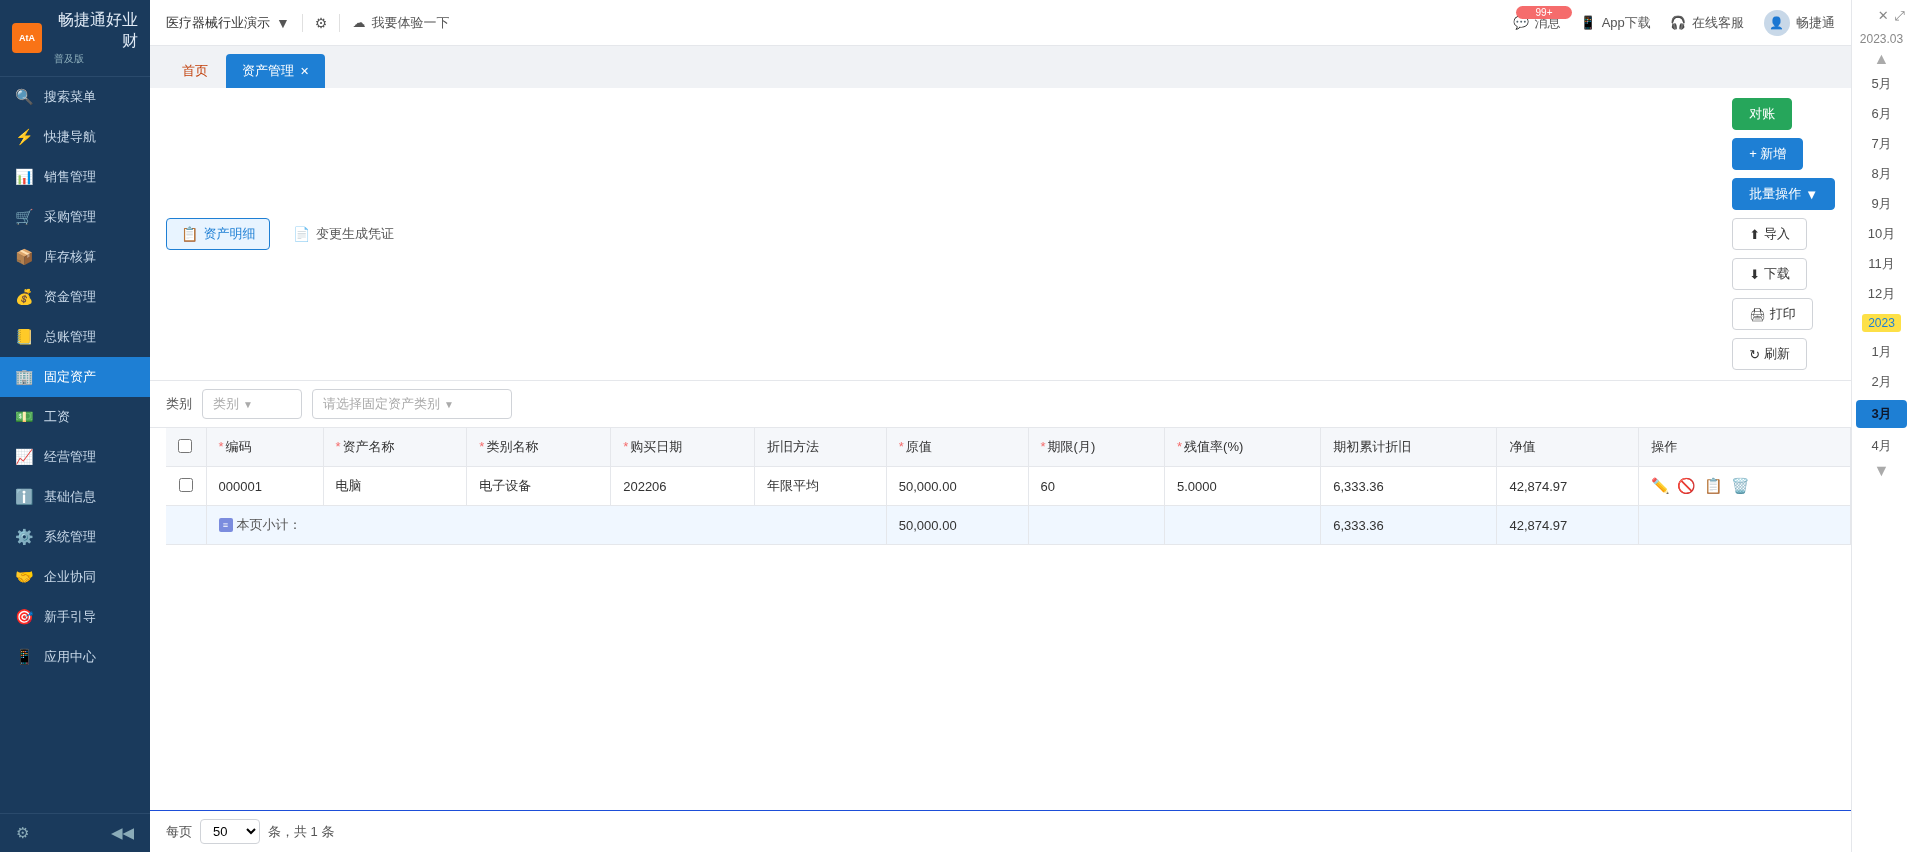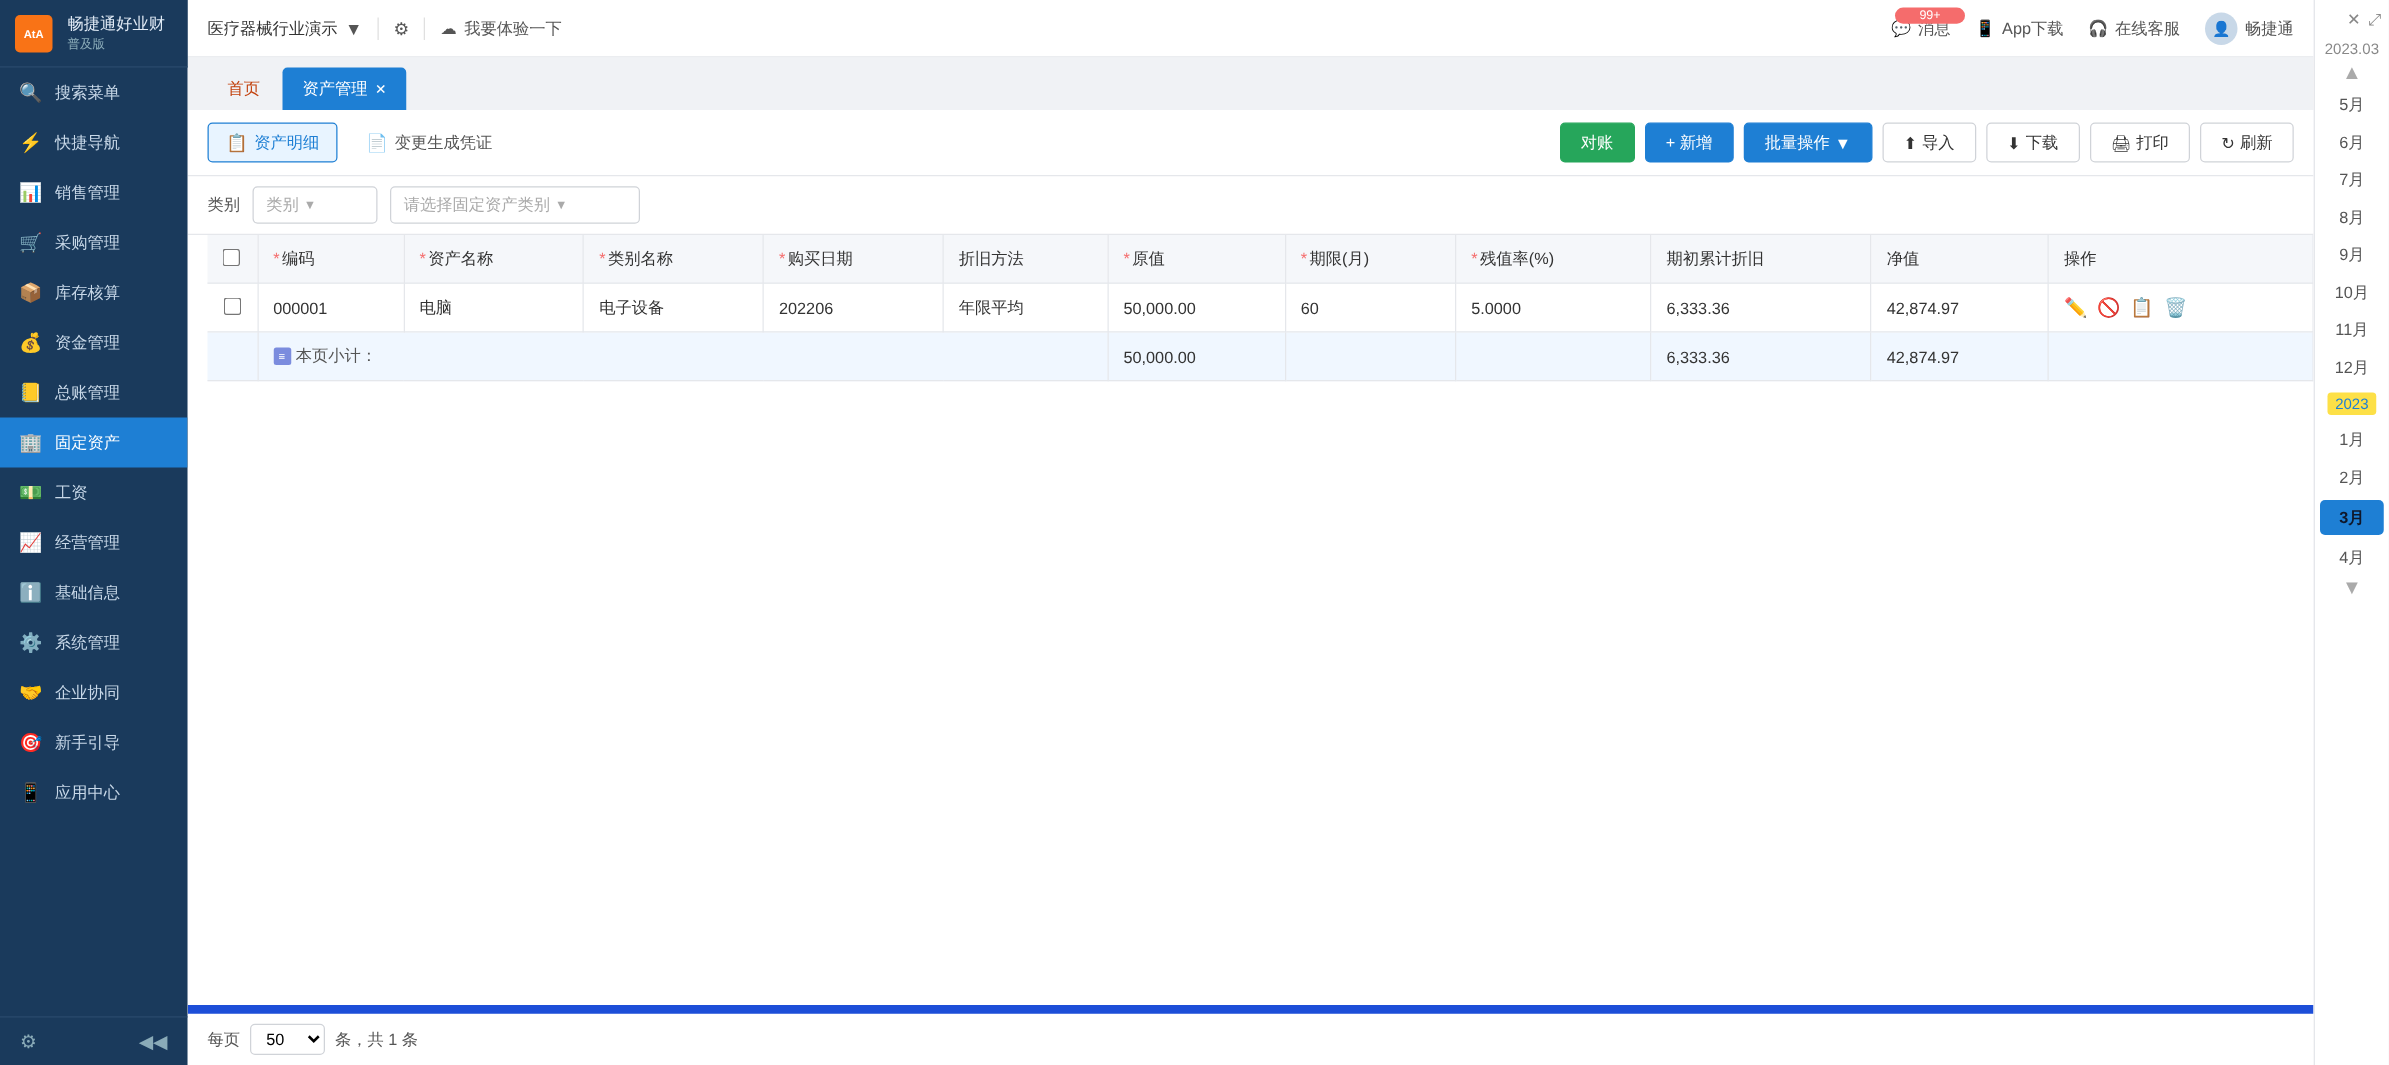--- a/index.html
+++ b/index.html
@@ -32,21 +32,21 @@
       border-radius: 4px;
       display: flex;
       align-items: center;
       justify-content: center;
       color: white;
       font-size: 11px;
       font-weight: bold;
       flex-shrink: 0;
     }
     .logo-text {
-      font-size: 13px;
+      font-size: 16px;
       color: #e0eaf5;
       line-height: 1.3;
       text-align: right;
     }
     .logo-version {
       font-size: 10px;
       color: #8aabb8;
     }
     .sidebar-scroll {
       flex: 1;
@@ -248,20 +248,21 @@
       background: #e8f4ff;
     }
     .sub-tab-icon {
       font-size: 14px;
     }
     .toolbar-right {
       margin-left: auto;
       display: flex;
       align-items: flex-start;
       gap: 8px;
+      flex-direction: column;
     }
     .btn {
       padding: 6px 16px;
       border-radius: 4px;
       cursor: pointer;
       font-size: 13px;
       border: 1px solid #d0d3d8;
       background: #fff;
       color: #333;
       display: flex;
@@ -380,21 +381,21 @@
       display: inline-flex;
       align-items: center;
       justify-content: center;
       color: white;
       font-size: 9px;
     }
 
     
     .pagination-bar {
       padding: 8px 16px;
-      border-top: 7px solid #1d4ed8;
+      border-top: 1px solid #1d4ed8;
       display: flex;
       align-items: center;
       gap: 8px;
       background: #fff;
     }
     .pagination-label { color: #555; font-size: 13px; }
     .pagination-select {
       padding: 3px 8px;
       border: 1px solid #d0d3d8;
       border-radius: 4px;

